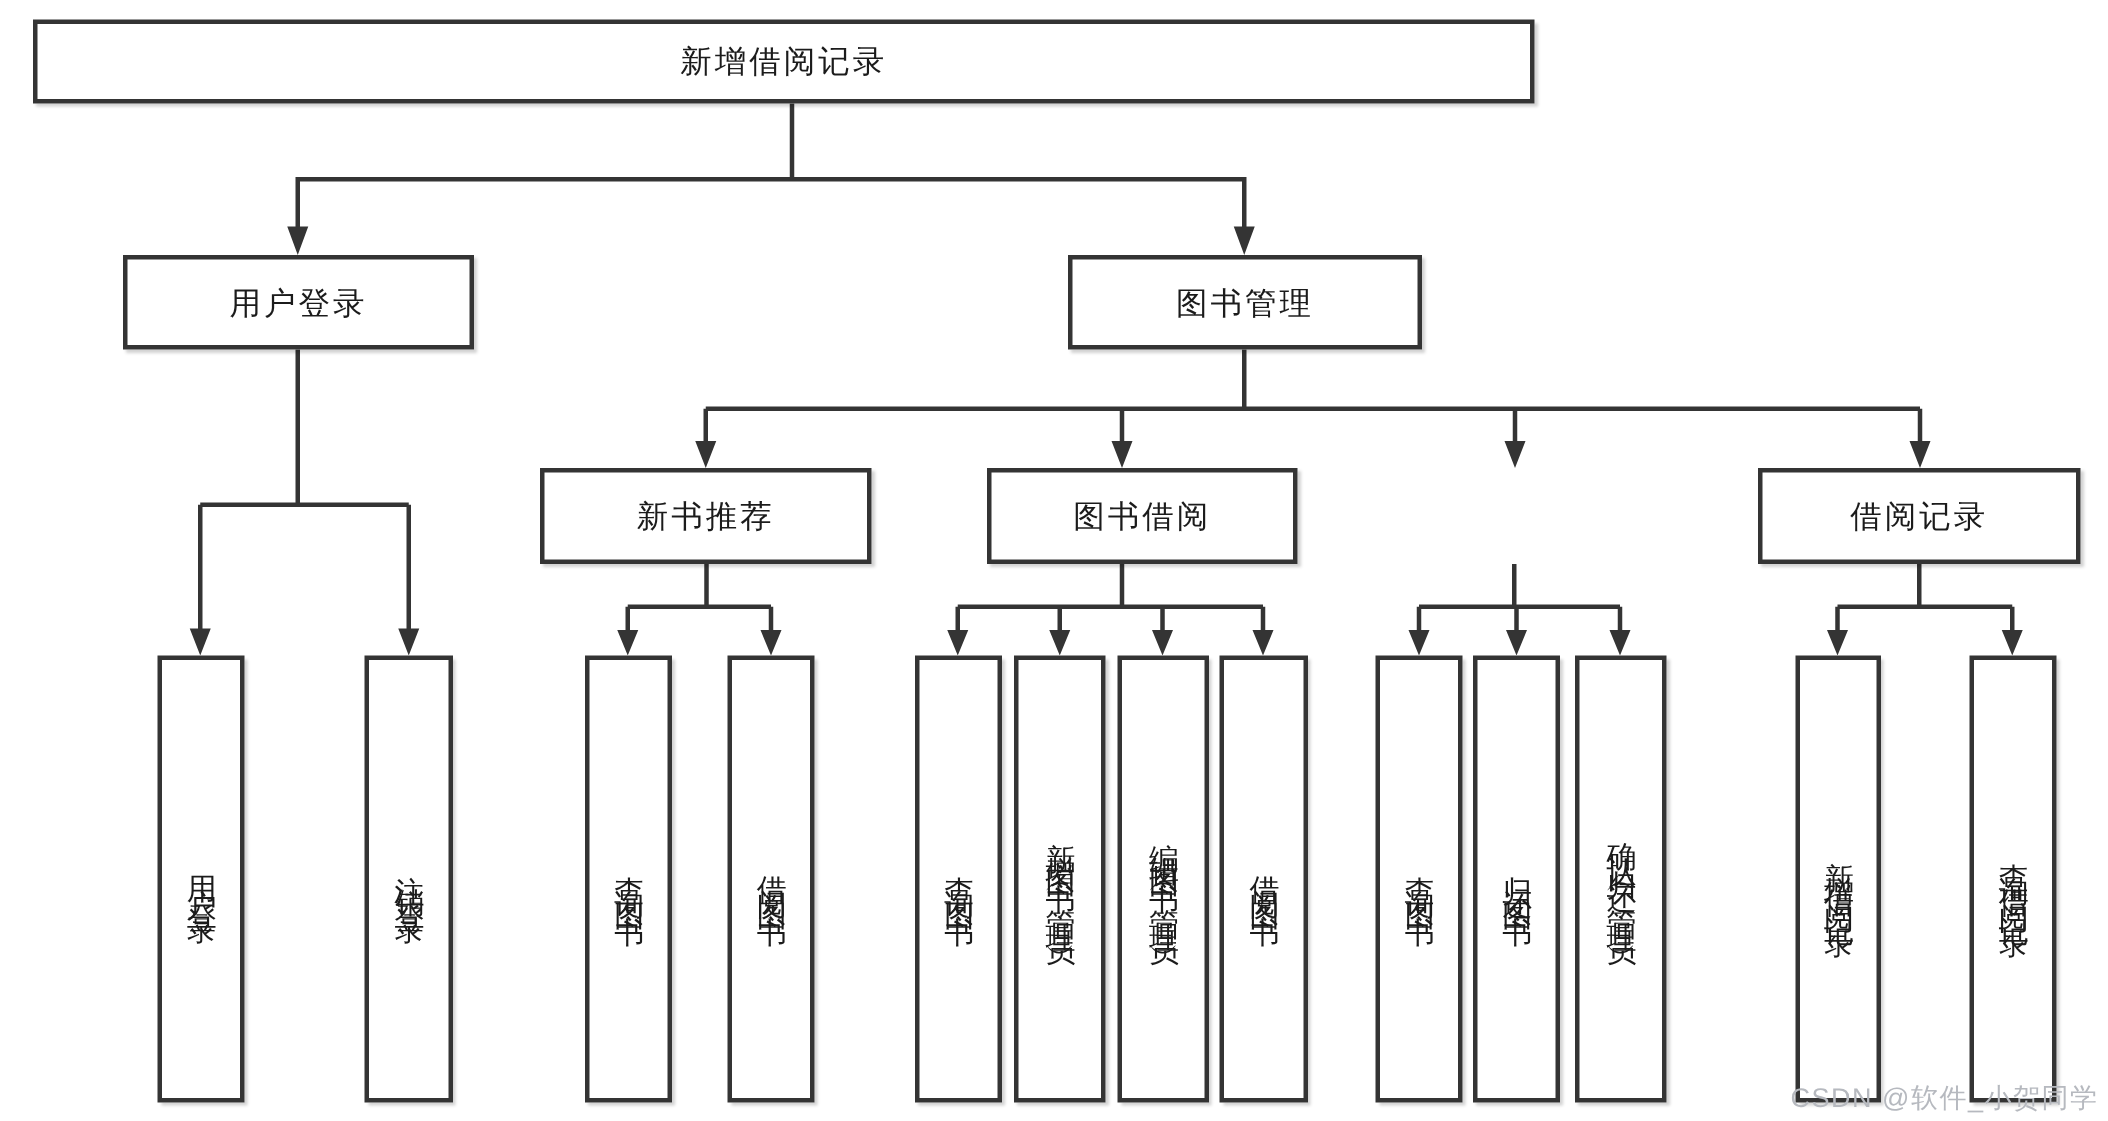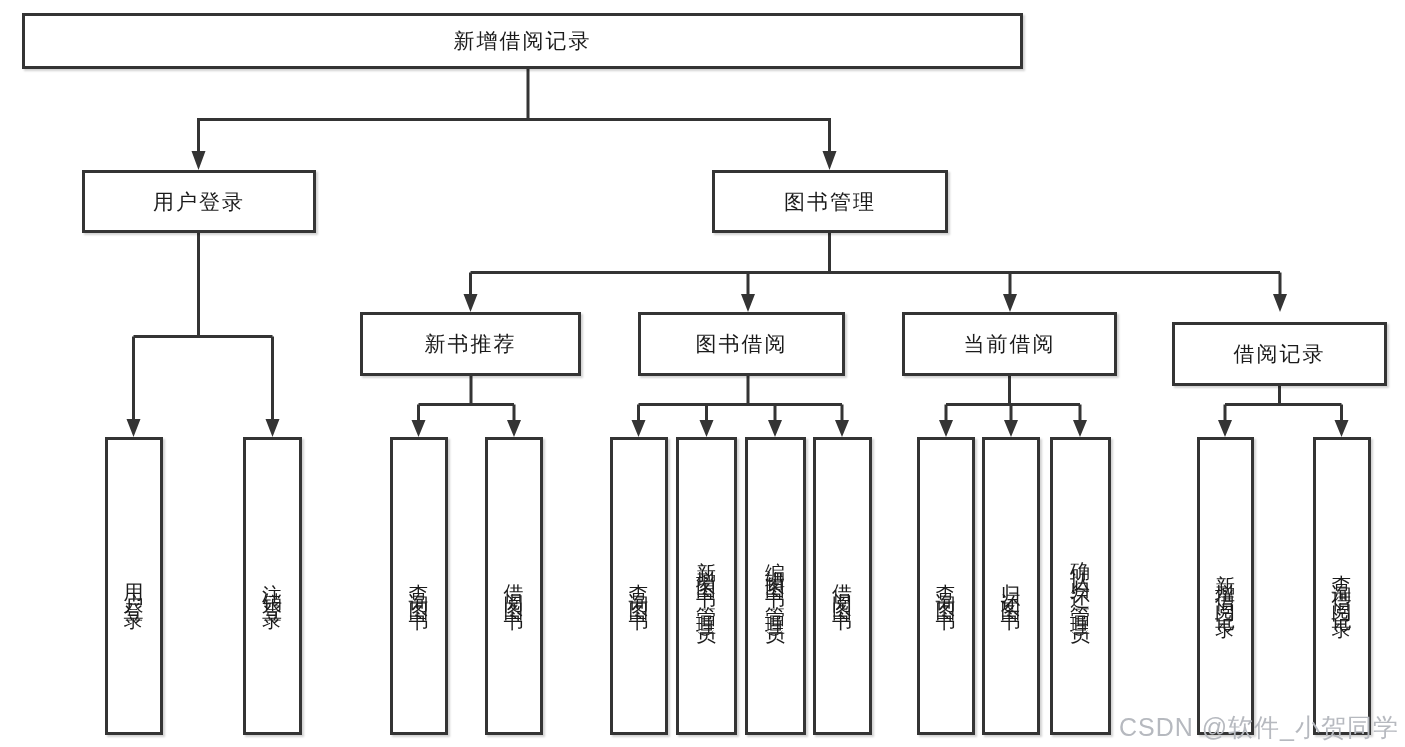--- a/index.html
+++ b/index.html
@@ -25,21 +25,21 @@
   }
   .box .lbl{
     font-size:21px;color:var(--text);letter-spacing:2px;white-space:nowrap;
   }
   .leaf .lbl{
     writing-mode:vertical-rl;text-orientation:mixed;
     font-size:20px;line-height:1;letter-spacing:9px;white-space:nowrap;
   }
   .wm{
     position:absolute;right:6px;bottom:3px;z-index:10;
-    font-size:25px;color:var(--wm);letter-spacing:1px;white-space:nowrap;
+    font-size:18px;color:var(--wm);letter-spacing:1px;white-space:nowrap;
   }
 </style>
 </head>
 <body>
 
 <div class="stage">
 
   <svg class="connectors" viewBox="0 0 1405 747" aria-hidden="true">
     <path class="ln" d="
       M528 68 V121
@@ -104,27 +104,24 @@
   <div class="box" style="left:82px;top:170px;width:234px;height:63px;">
     <span class="lbl">用户登录</span>
   </div>
   <div class="box" style="left:712px;top:170px;width:236px;height:63px;">
     <span class="lbl">图书管理</span>
   </div>
 
   <div class="box" style="left:360px;top:312px;width:221px;height:64px;">
     <span class="lbl">新书推荐</span>
   </div>
-  <div class="box" style="left:638px;top:312px;width:207px;height:64px;">
+  <div class="box" style="left:658px;top:312px;width:207px;height:64px;">
     <span class="lbl">图书借阅</span>
   </div>
-  <div class="box" style="left:902px;top:312px;width:215px;height:64px;">
-    <span class="lbl">当前借阅</span>
-  </div>
-  <div class="box" style="left:1172px;top:312px;width:215px;height:64px;margin-top:10px;">
+  <div class="box" style="left:1172px;top:312px;width:215px;height:64px;">
     <span class="lbl">借阅记录</span>
   </div>
 
   <div class="box leaf" style="left:105px;top:437px;width:58px;height:298px;">
     <span class="lbl">用户登录</span>
   </div>
   <div class="box leaf" style="left:243px;top:437px;width:59px;height:298px;">
     <span class="lbl">注销登录</span>
   </div>
 

